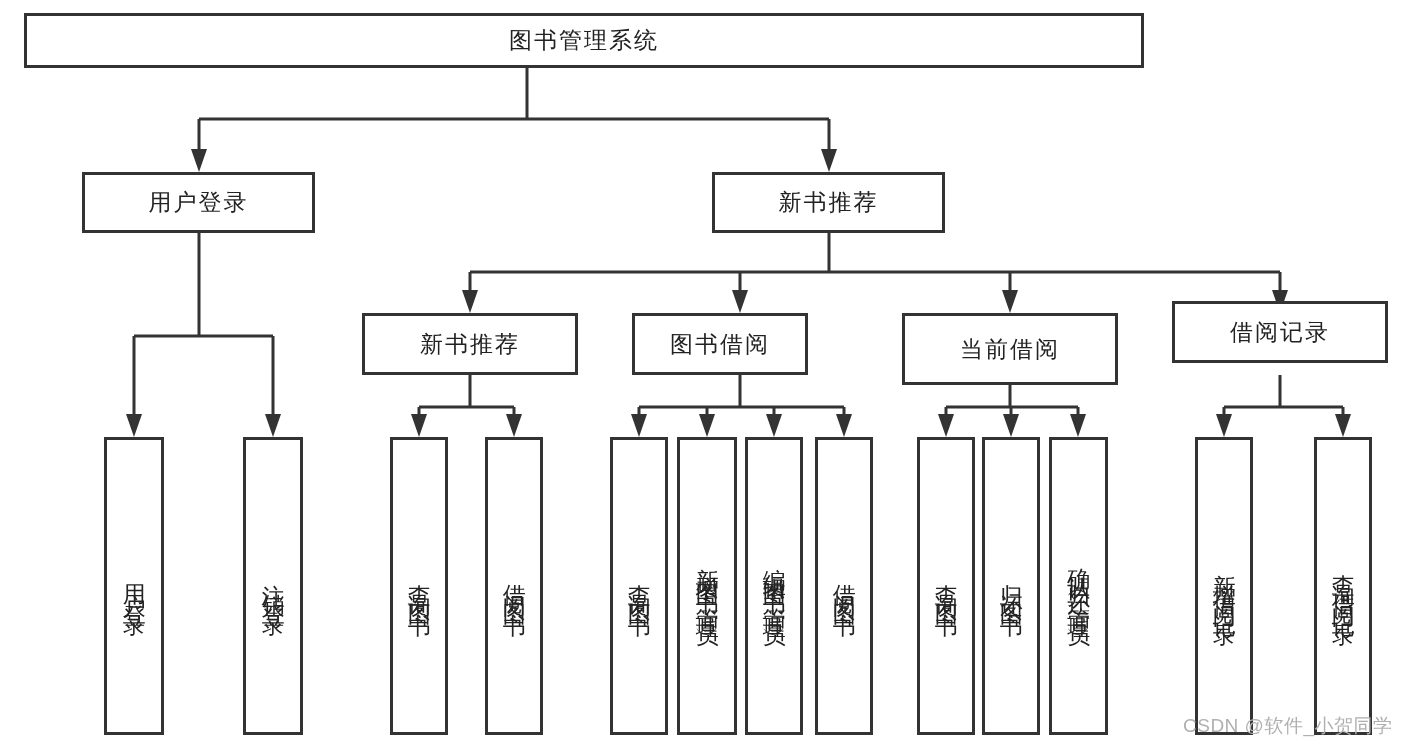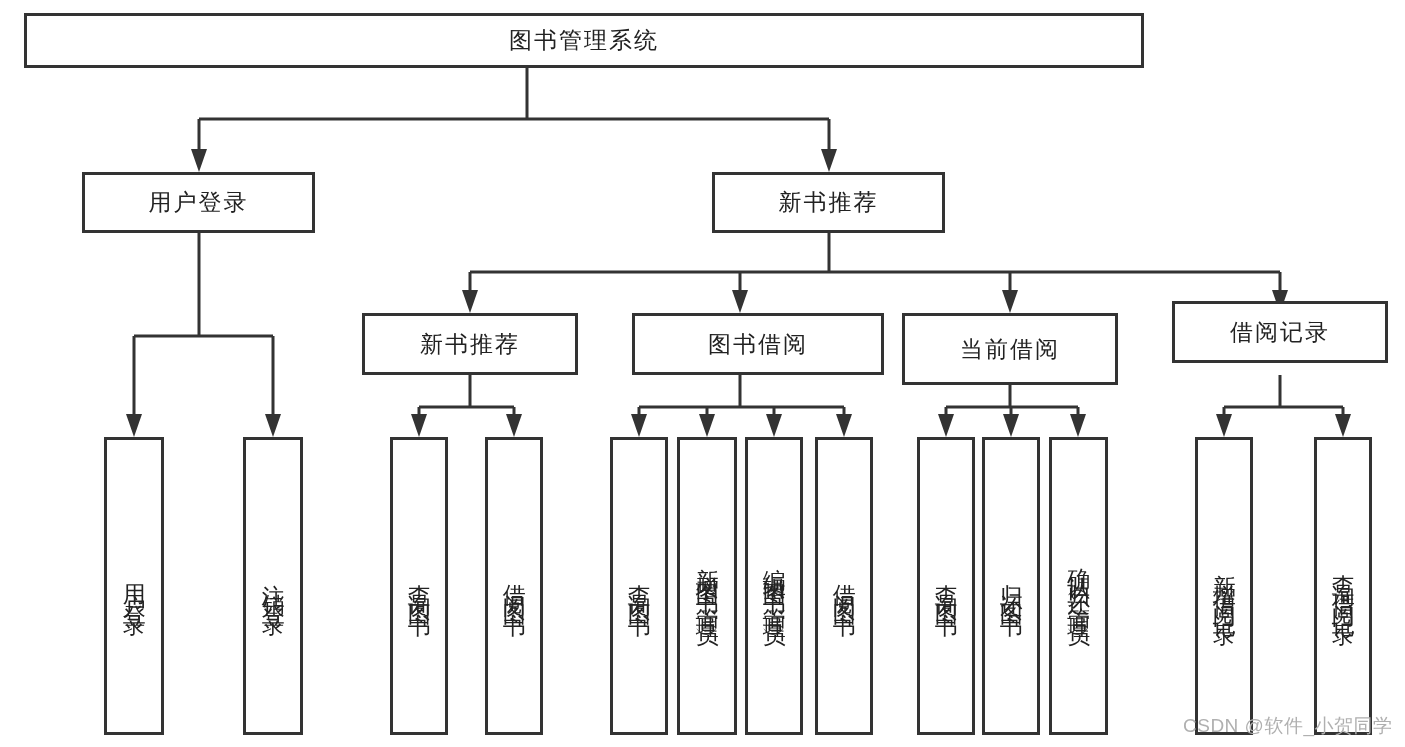--- a/index.html
+++ b/index.html
@@ -140,21 +140,21 @@
   <div class="hbox" style="left:82px;top:172px;width:233px;height:61px">
     <span>用户登录</span>
   </div>
   <div class="hbox" style="left:712px;top:172px;width:233px;height:61px">
     <span>新书推荐</span>
   </div>
 
   <div class="hbox" style="left:362px;top:313px;width:216px;height:62px">
     <span>新书推荐</span>
   </div>
-  <div class="hbox" style="left:632px;top:313px;width:252px;height:62px">
+  <div class="hbox" style="left:632px;top:313px;width:176px;height:62px">
     <span>图书借阅</span>
   </div>
   <div class="hbox" style="left:902px;top:313px;width:216px;height:72px">
     <span>当前借阅</span>
   </div>
   <div class="hbox" style="left:1172px;top:301px;width:216px;height:62px">
     <span>借阅记录</span>
   </div>
 
   <div class="vbox" style="left:104px;top:437px;width:60px;height:298px">

